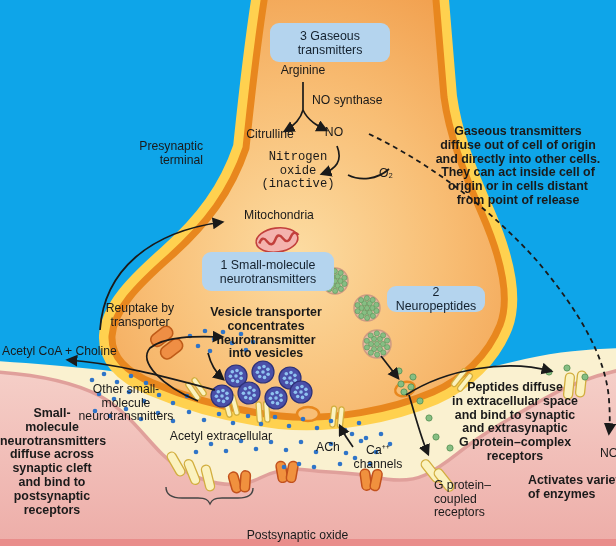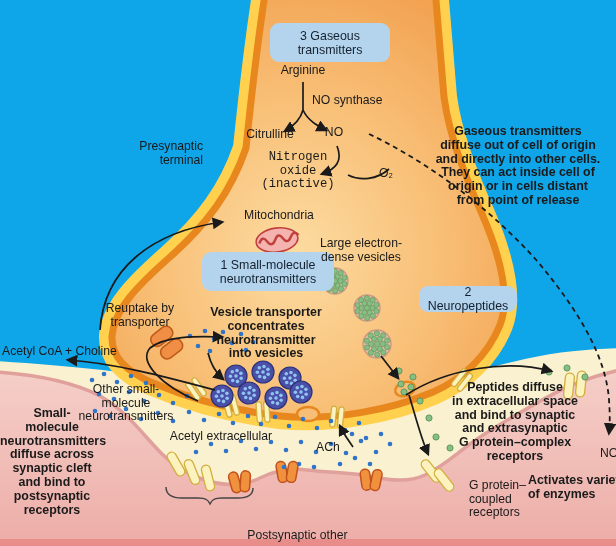--- a/index.html
+++ b/index.html
@@ -354,68 +354,68 @@
     <path class="arrow" marker-end="url(#ah)" d="M381,356 L398,378"></path>
     <path class="arrow" marker-end="url(#ah)" d="M406,395 C446,369 506,359 551,371"></path>
     <path class="arrow" marker-end="url(#ah)" d="M409,395 C416,418 421,438 428,454"></path>
     <path class="arrow" marker-end="url(#ah)" d="M353,447 C347,439 343,432 340,426"></path>
     <path class="brace" d="M166,487 C166,495 172,498 182,498 L198,498 C206,498 208,500 210,504 C212,500 214,498 222,498 L238,498 C248,498 253,495 253,488"></path>
   </g>
 </svg>
 
 <div class="bluebox" style="left:270px;top:23px;width:120px;height:39px;">3 Gaseous transmitters</div>
 <div class="bluebox" style="left:202px;top:252px;width:132px;height:39px;">1 Small-molecule neurotransmitters</div>
-<div class="bluebox" style="left:387px;top:286px;width:98px;height:26px;margin-left:32px;">2 Neuropeptides</div>
+<div class="bluebox" style="left:387px;top:286px;width:98px;height:26px;">2 Neuropeptides</div>
 
 <div class="lbl r" style="left:98px;top:140px;width:105px;">Presynaptic
 terminal</div>
 <div class="lbl c" style="left:253px;top:64px;width:100px;">Arginine</div>
 <div class="lbl" style="left:312px;top:94px;width:90px;">NO synthase</div>
 <div class="lbl c" style="left:230px;top:128px;width:80px;">Citrulline</div>
 <div class="lbl c" style="left:319px;top:126px;width:30px;">NO</div>
 <div class="lbl c" style="left:258px;top:151px;width:80px;font-family:Liberation Mono, monospace;">Nitrogen
 oxide
 (inactive)</div>
 <div class="lbl c" style="left:374px;top:167px;width:24px;">O₂</div>
 <div class="lbl b c" style="left:420px;top:97px;width:196px;margin-top:28px;">Gaseous transmitters
 diffuse out of cell of origin
 and directly into other cells.
 They can act inside cell of
 origin or in cells distant
 from point of release</div>
 <div class="lbl c" style="left:239px;top:209px;width:80px;">Mitochondria</div>
-<div class="lbl c" style="left:315px;top:237px;width:92px;">Large electron-
-dense vesicles</div>
 <div class="lbl b c" style="left:192px;top:306px;width:148px;">Vesicle transporter
 concentrates
 neurotransmitter
 into vesicles</div>
 <div class="lbl" style="left:2px;top:345px;width:140px;">Acetyl CoA + Choline</div>
 <div class="lbl c" style="left:96px;top:302px;width:88px;">Reuptake by
 transporter</div>
 <div class="lbl c" style="left:76px;top:383px;width:100px;">Other small-
 molecule
 neurotransmitters</div>
 <div class="lbl b c" style="left:0px;top:407px;width:104px;">Small-
 molecule
 neurotransmitters
 diffuse across
 synaptic cleft
 and bind to
 postsynaptic
 receptors</div>
 <div class="lbl c" style="left:158px;top:430px;width:126px;">Acetyl extracellular</div>
 <div class="lbl" style="left:316px;top:441px;width:32px;">ACh</div>
-<div class="lbl c" style="left:240px;top:529px;width:115px;">Postsynaptic other</div>
+<div class="lbl c" style="left:350px;top:444px;width:56px;">Ca⁺⁺
+channels</div>
+<div class="lbl c" style="left:240px;top:529px;width:115px;">Postsynaptic oxide</div>
 <div class="lbl b c" style="left:435px;top:381px;width:160px;">Peptides diffuse
 in extracellular space
 and bind to synaptic
 and extrasynaptic
 G protein–complex
 receptors</div>
-<div class="lbl" style="left:469px;top:479px;width:80px;">G protein–
+<div class="lbl" style="left:434px;top:479px;width:80px;">G protein–
 coupled
 receptors</div>
 <div class="lbl b" style="left:528px;top:474px;width:110px;">Activates variety
 of enzymes</div>
 <div class="lbl" style="left:600px;top:447px;width:30px;">NO</div>
 
 </div>
 
 </body></html>

